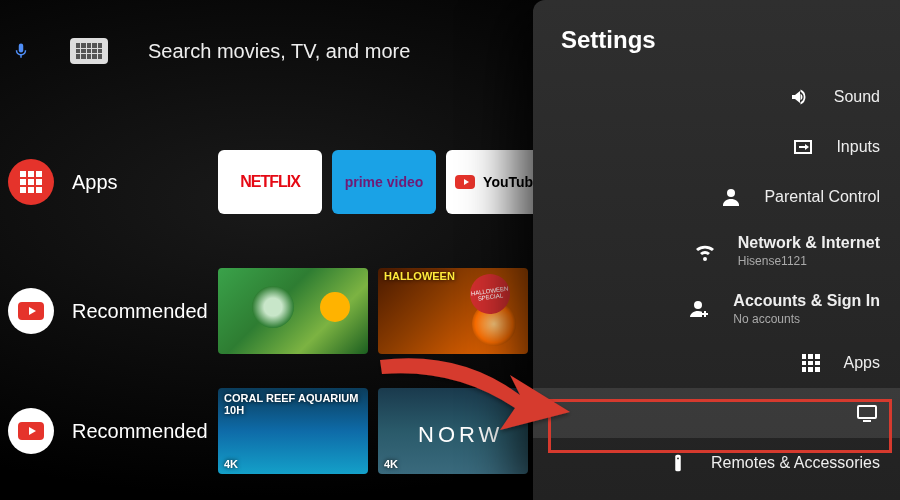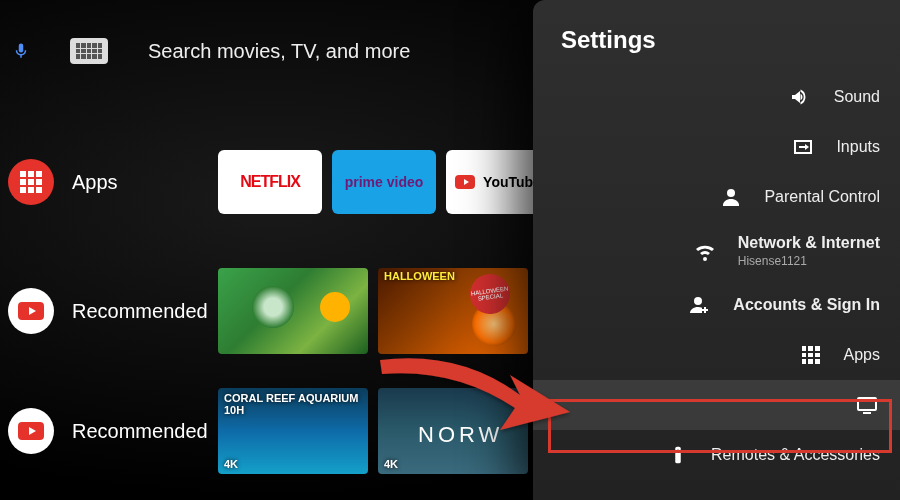--- a/index.html
+++ b/index.html
@@ -203,20 +203,21 @@
 
     <div class="sitem">
       <span class="sicon">
           <svg viewBox="0 0 24 24" width="24" height="24" fill="#fff">
             <circle cx="10" cy="8" r="4"></circle>
             <path d="M2 20c0-3.3 3.6-6 8-6 1.5 0 2.9.3 4 .8V20H2zm14-6h2v2h2v2h-2v2h-2v-2h-2v-2h2v-2z"></path>
           </svg>
         </span>
       <span>
         <span style="font-weight:bold">Accounts &amp; Sign In</span>
+        <span class="sub">No accounts</span>
       </span>
     </div>
 
     <div class="sitem">
       <span class="sicon">
           <span class="grid9" style="width:18px;height:18px;">
             <span></span>
             <span></span>
             <span></span>
             <span></span>

